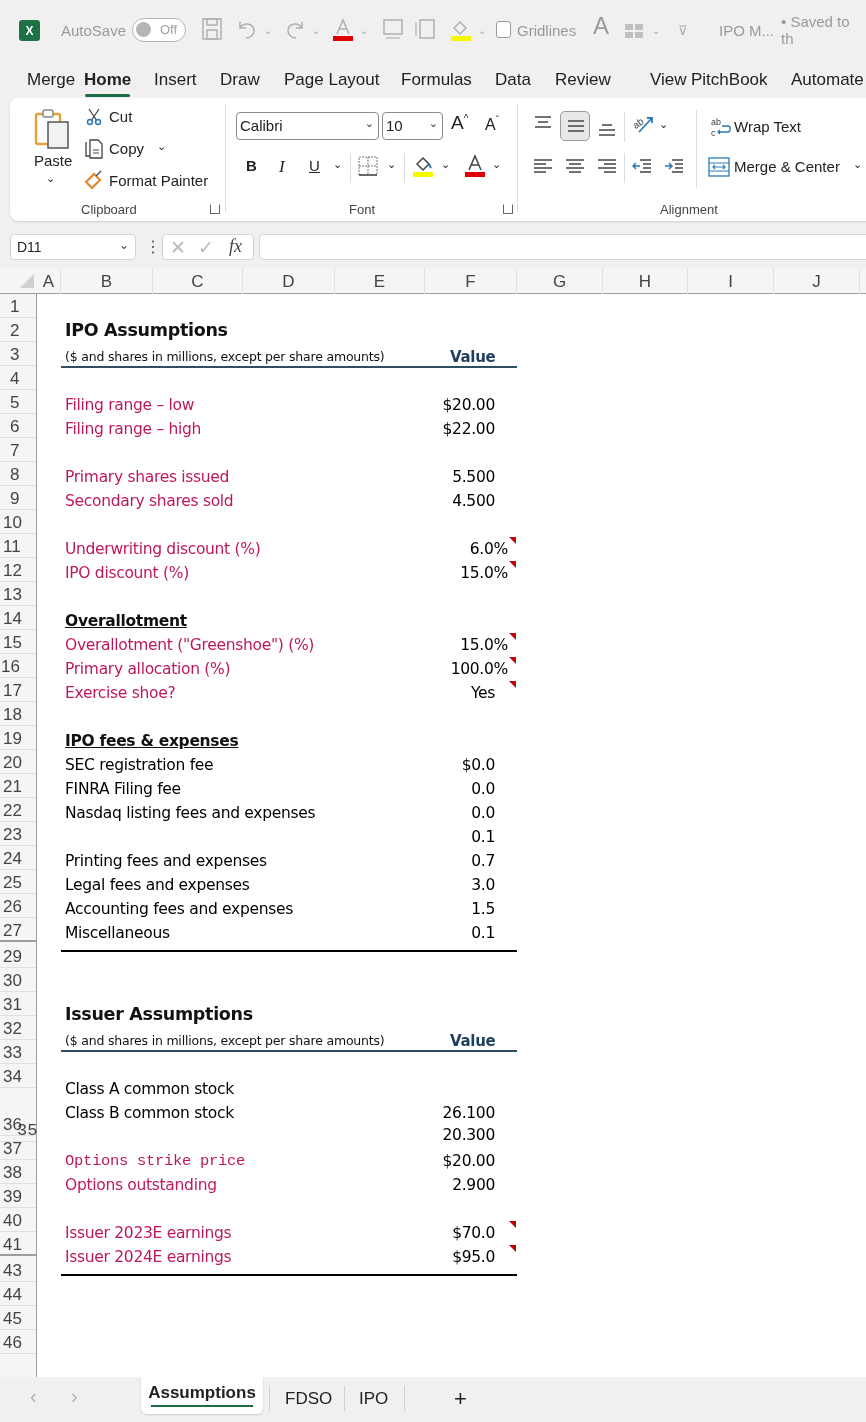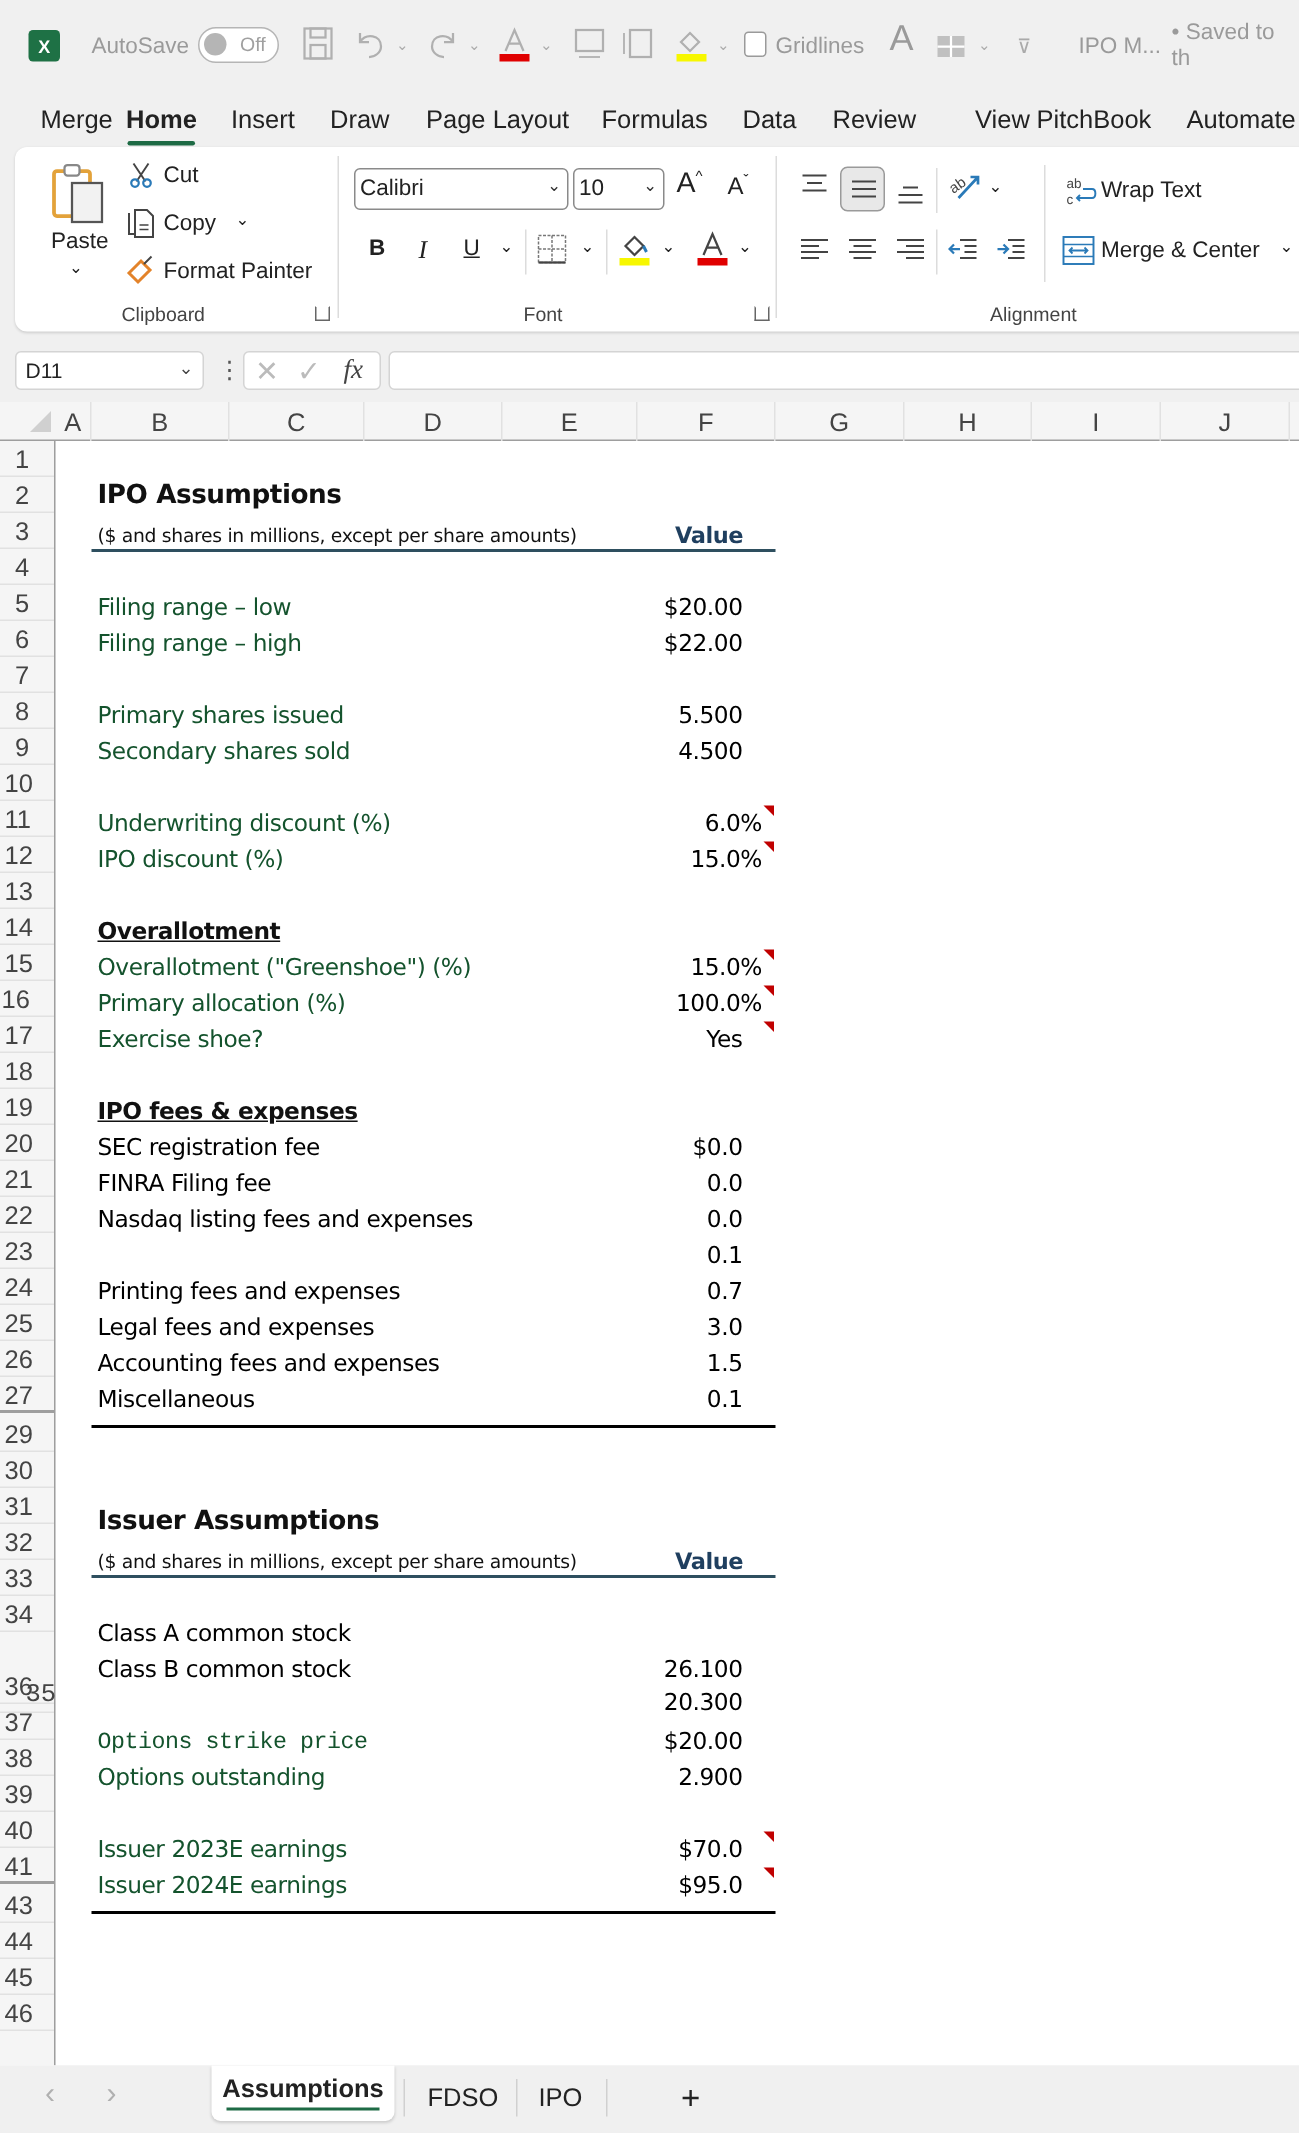--- a/index.html
+++ b/index.html
@@ -42,21 +42,21 @@
   .grid { position: absolute; left: 0; top: 268px; width: 866px; height: 1109px; background: #fff; overflow: hidden; }
   .colhdr { position: absolute; left: 0; top: 0; height: 26px; width: 866px; background: #f5f5f5; border-bottom: 1.5px solid #9e9e9e; }
   .colhdr .c { position: absolute; top: 0; height: 26px; font-size: 17px; color: #444; text-align: center; line-height: 27px; border-right: 1px solid #e1e1e1; }
   .corner { position: absolute; left: 20px; top: 6px; width: 0; height: 0; border-left: 14px solid transparent; border-bottom: 14px solid #d0d0d0; }
   .rowhdr { position: absolute; left: 0; top: 26px; width: 37px; height: 1083px; background: #f5f5f5; border-right: 1.5px solid #9e9e9e; }
   .rowhdr .r { position: absolute; left: 0; width: 36px; font-size: 17px; color: #444; padding-left: 10px; border-bottom: 1px solid #e1e1e1; }
   .cell { position: absolute; font-size: 15.5px; white-space: nowrap; font-family: "DejaVu Sans", sans-serif; letter-spacing: -0.3px; }
   .lbl { left: 65px; }
   .val { right: 371px; text-align: right; }
   .blue { color: #000000; }
-  .black { color: #14532d; }
+  .black { color: #be185d; }
   .title { font-weight: bold; font-size: 17.5px; color: #111; }
   .sub { font-size: 12.5px; color: #111; letter-spacing: -0.2px; }
   .hdrval { font-weight: bold; color: #1f3f5f; font-size: 15px; }
   .uline { font-weight: bold; text-decoration: underline; color: #111; }
   .rule-teal { position: absolute; left: 61px; width: 456px; height: 2px; background: #2e4f5f; }
   .rule-black { position: absolute; left: 61px; width: 456px; height: 2px; background: #000; }
   .tri { position: absolute; left: 509px; width: 0; height: 0; border-left: 7px solid transparent; border-top: 7px solid #c00000; }
 
   
   .sheetbar { position: absolute; left: 0; top: 1377px; width: 866px; height: 45px; background: #f0f0f0; }

